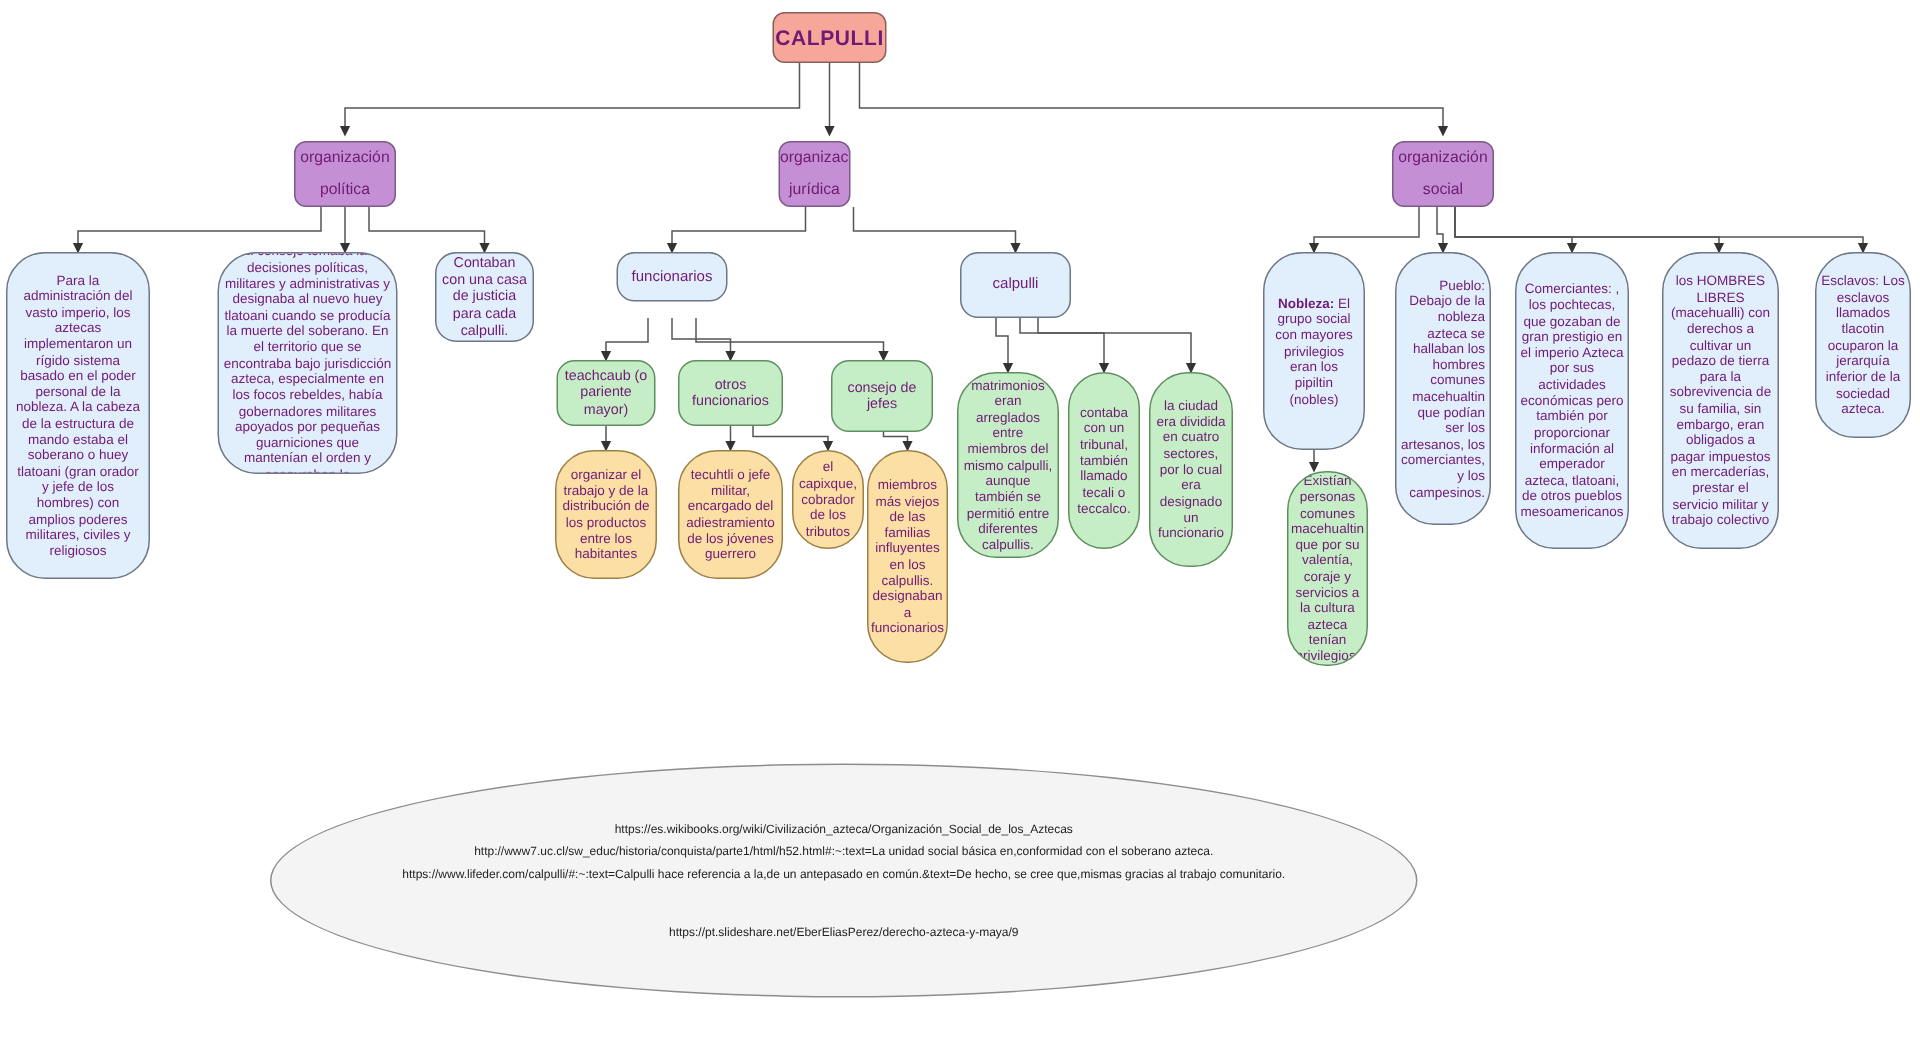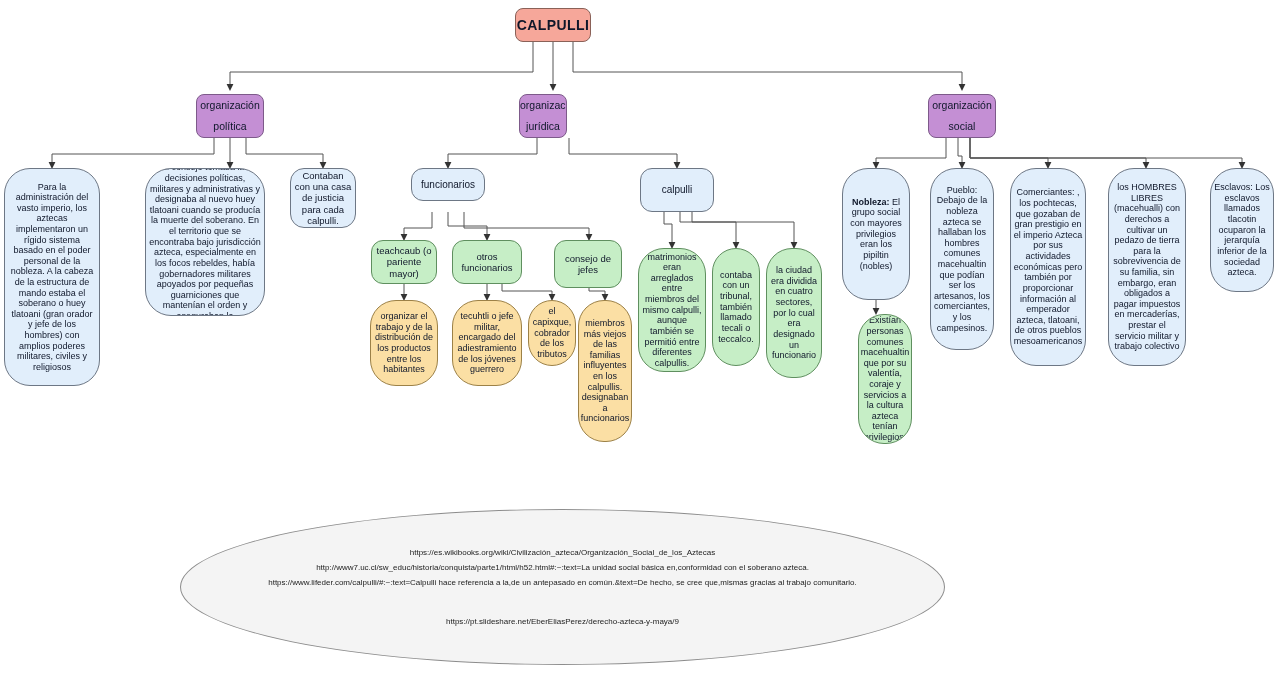--- a/index.html
+++ b/index.html
@@ -1,20 +1,20 @@
 <!DOCTYPE html>
 <html><head>
 <meta charset="utf-8">
 <style>
   html,body{margin:0;padding:0;background:#ffffff;}
   body{font-family:"Liberation Sans", sans-serif;}
   #canvas{position:relative;width:1280px;height:697px;overflow:hidden;background:#fff;}
   svg.wires{position:absolute;left:0;top:0;width:1280px;height:697px;pointer-events:none;}
   .node{position:absolute;box-sizing:border-box;display:flex;align-items:center;justify-content:center;
-        text-align:center;border:1px solid #6b6b6b;overflow:hidden;line-height:1.18;color:#0f172a;}
+        text-align:center;border:1px solid #6b6b6b;overflow:hidden;line-height:1.18;color:#701a75;}
   .node .txt{display:block;width:100%;padding:0 3px;}
   .root{background:#f6a79a;border:1.6px solid #8a6158;border-radius:8px;font-weight:bold;font-size:14px;letter-spacing:.4px;}
   .cat{background:#c48fd4;border:1.2px solid #7d5a8a;border-radius:8px;font-size:10.5px;line-height:2.0;}
   .blue{background:#e1eefb;border:1px solid #6d7785;border-radius:26px;font-size:9px;}
   .blue.sm{border-radius:14px;font-size:9.5px;}
   .blue.mid{border-radius:12px;font-size:10px;}
   .green{background:#c6eec6;border:1px solid #5f8f5f;border-radius:26px;font-size:9px;}
   .green.sm{border-radius:12px;font-size:9.5px;}
   .orange{background:#fbdfa4;border:1px solid #9c8147;border-radius:26px;font-size:9px;}
   .bold{font-weight:bold;}
@@ -135,21 +135,21 @@
   <div class="node blue" style="left:842px;top:168px;width:68px;height:132px;">
     <span class="txt"><b class="bold">Nobleza:</b><span> El grupo social con mayores privilegios eran los pipiltin (nobles)</span></span>
   </div>
 
   <div class="node green" style="left:766px;top:248px;width:56px;height:130px;">
     <span class="txt">la ciudad era dividida en cuatro sectores, por lo cual era designado un funcionario</span>
   </div>
   <div class="node green" style="left:858px;top:314px;width:54px;height:130px;">
     <span class="txt">Existían personas comunes macehualtin que por su valentía, coraje y servicios a la cultura azteca tenían privilegios.</span>
   </div>
-  <div class="node blue" style="left:930px;top:168px;width:64px;height:182px;">
+  <div class="node blue" style="left:930px;top:168px;width:64px;height:182px;text-align:right;">
     <span class="txt">Pueblo: Debajo de la nobleza azteca se hallaban los hombres comunes macehualtin que podían ser los artesanos, los comerciantes, y los campesinos.</span>
   </div>
   <div class="node blue" style="left:1010px;top:168px;width:76px;height:198px;">
     <span class="txt">Comerciantes: , los pochtecas, que gozaban de gran prestigio en el imperio Azteca por sus actividades económicas pero también por proporcionar información al emperador azteca, tlatoani, de otros pueblos mesoamericanos</span>
   </div>
   <div class="node blue" style="left:1210px;top:168px;width:64px;height:124px;">
     <span class="txt">Esclavos: Los esclavos llamados tlacotin ocuparon la jerarquía inferior de la sociedad azteca.</span>
   </div>
   <div class="node blue" style="left:1108px;top:168px;width:78px;height:198px;">
     <span class="txt">los HOMBRES LIBRES (macehualli) con derechos a cultivar un pedazo de tierra para la sobrevivencia de su familia, sin embargo, eran obligados a pagar impuestos en mercaderías, prestar el servicio militar y trabajo colectivo</span>

